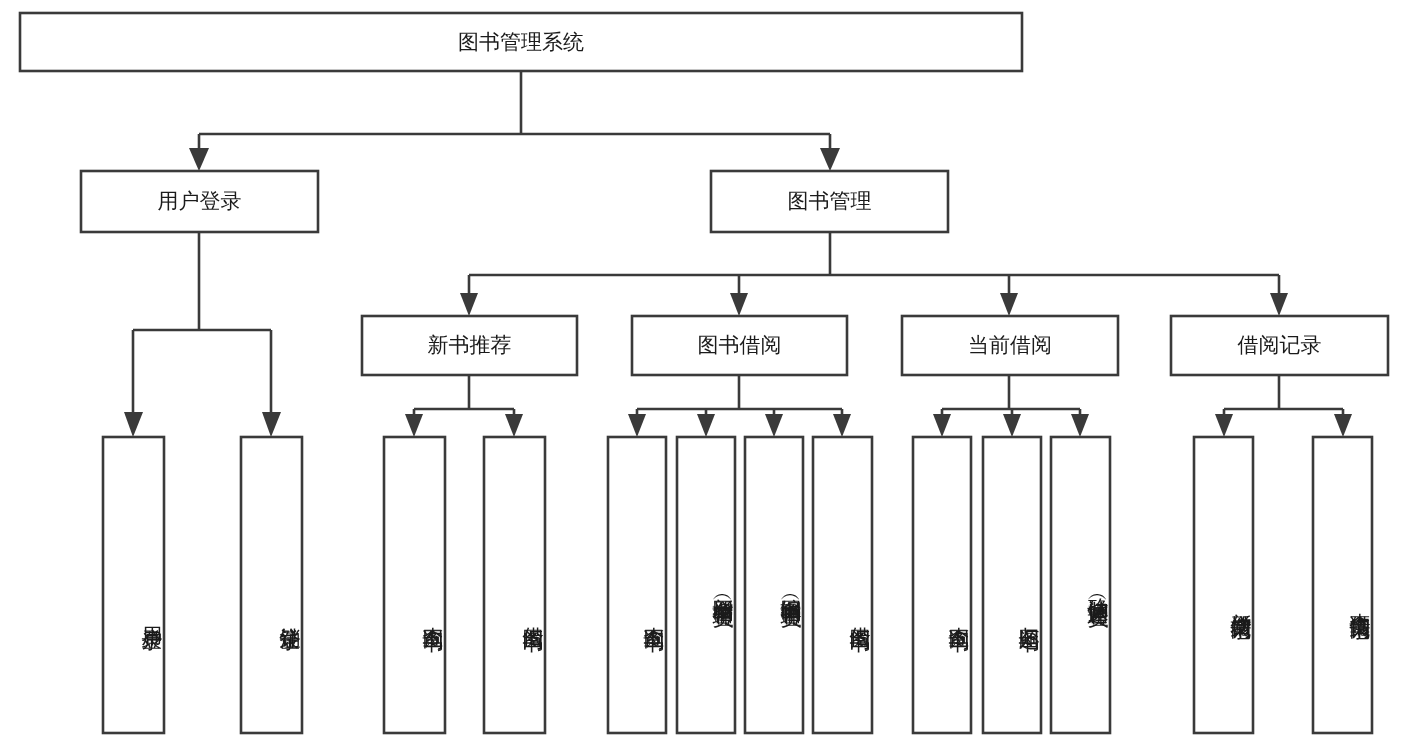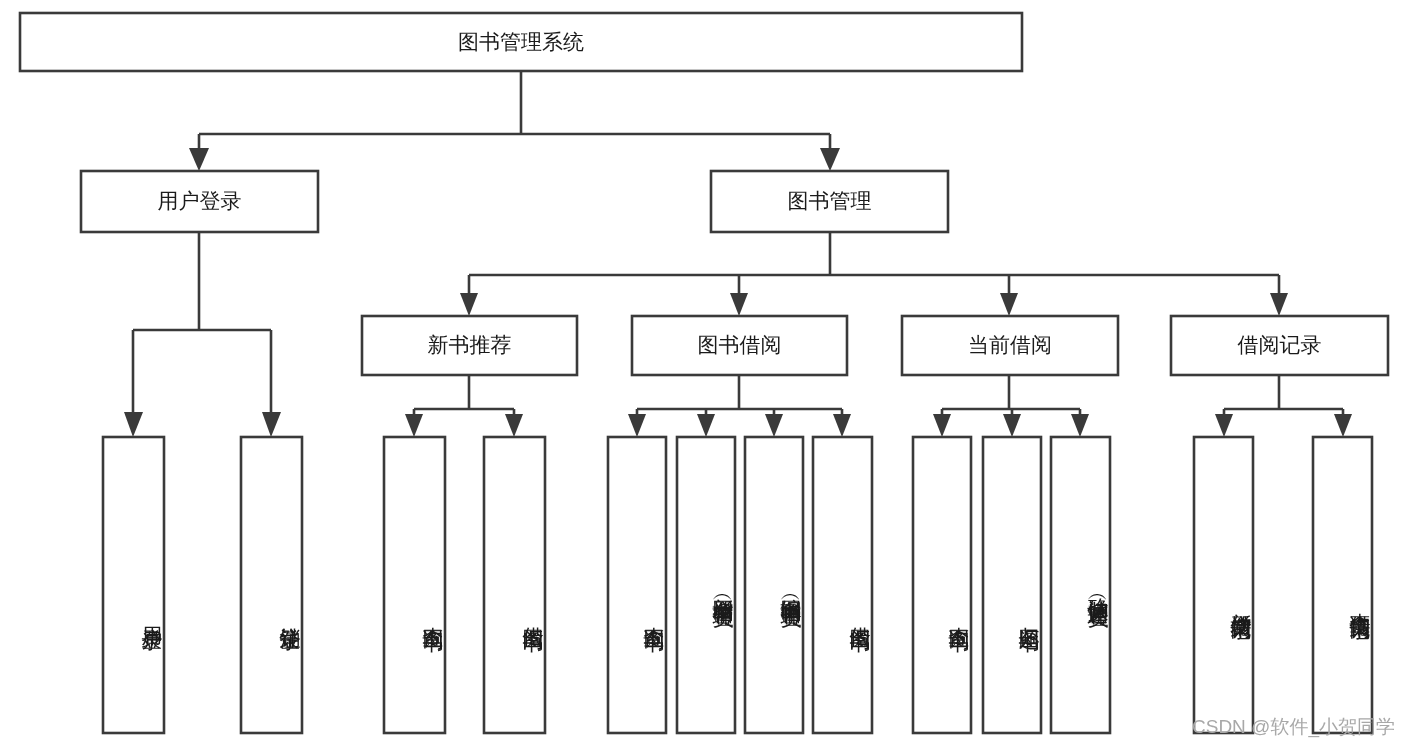--- a/index.html
+++ b/index.html
@@ -187,15 +187,14 @@
   <div class="node-label-v" style="left:608px; top:492px; width:58px; height:241px;">查询图书</div>
   <div class="node-label-v" style="left:677px; top:443px; width:58px; height:290px;">新增图书（管理员）</div>
   <div class="node-label-v" style="left:745px; top:443px; width:58px; height:290px;">编辑图书（管理员）</div>
   <div class="node-label-v" style="left:813px; top:492px; width:59px; height:241px;">借阅图书</div>
   <div class="node-label-v" style="left:913px; top:492px; width:58px; height:241px;">查询图书</div>
   <div class="node-label-v" style="left:983px; top:492px; width:58px; height:241px;">归还图书</div>
   <div class="node-label-v" style="left:1051px; top:443px; width:59px; height:290px;">确认归还（管理员）</div>
   <div class="node-label-v" style="left:1194px; top:468px; width:59px; height:265px;">新增借阅记录</div>
   <div class="node-label-v" style="left:1313px; top:468px; width:59px; height:265px;">查询借阅记录</div>
 
-  <div class="watermark" style="left:1192px; top:714px;">CSDN @软件_小贺同学</div>
 
 </div>
 
 </body></html>

